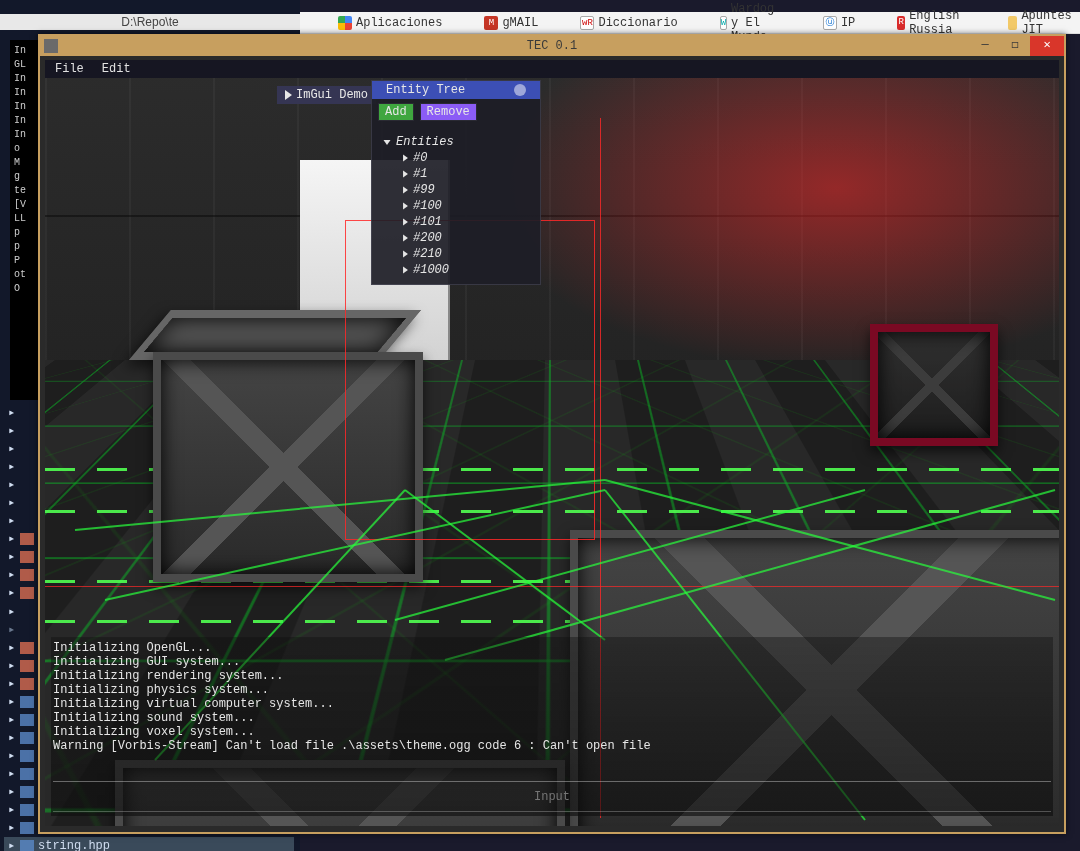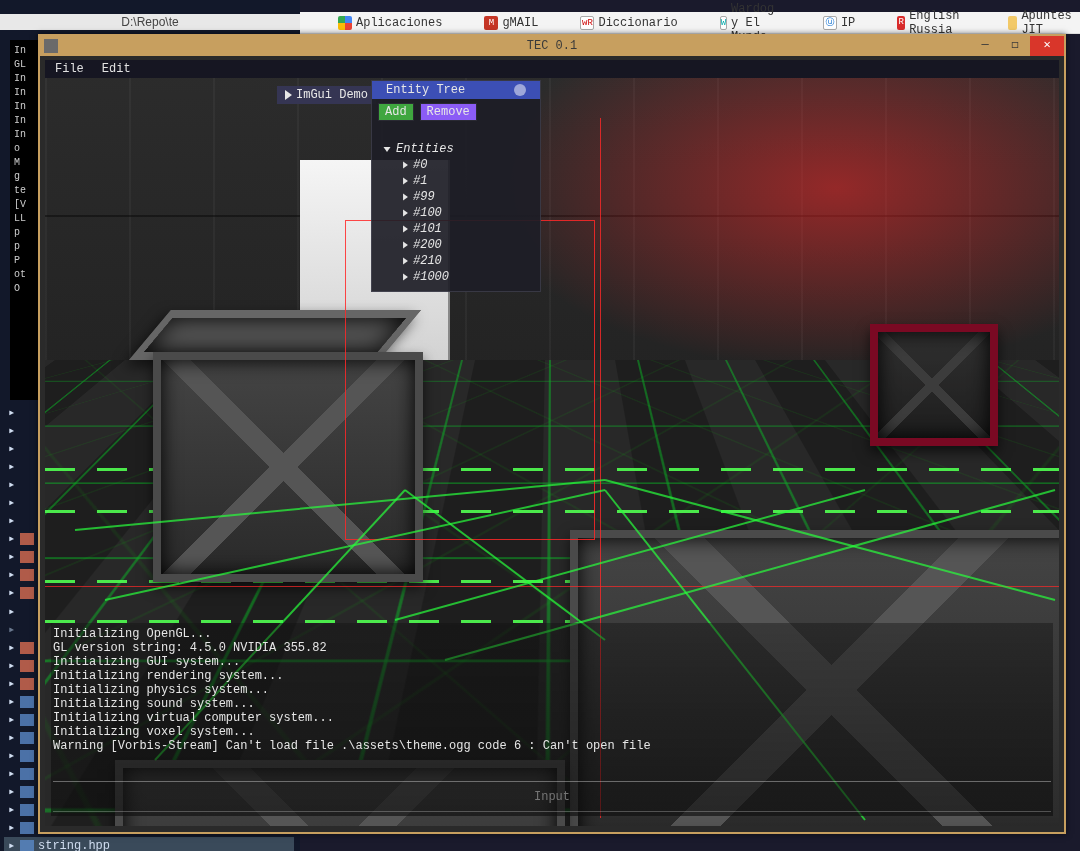--- a/index.html
+++ b/index.html
@@ -166,21 +166,21 @@
 .tri.small { transform:scale(.7);}
 
 
 .panel {
   position:absolute; left:326px; top:20px; width:170px; background:rgba(29,29,38,.92);
   border:1px solid rgba(120,120,140,.3); font-size:12px; color:#e6e6e6;
 }
 .panel .p-title { background:#3c4fb5; padding:2px 14px; display:flex; justify-content:space-between; align-items:center;}
 .panel .p-title .dot { width:12px; height:12px; background:rgba(255,255,255,.5); border-radius:50%; }
 .panel .p-body { padding:4px 6px 6px 6px; }
-.panel .btnrow { display:flex; gap:6px; margin-bottom:20px;}
+.panel .btnrow { display:flex; gap:6px; margin-bottom:13px;}
 .panel button { background:#8b5cf6; border:1px solid #2a2a33; color:#e6e6e6;
   font-family:inherit; font-size:12px; padding:1px 6px; cursor:pointer;}
 .panel button.add { background:#3fa63f; }
 .panel .node { display:flex; align-items:center; gap:4px; line-height:16px; padding-left:0; cursor:pointer;font-style:italic;}
 .panel .node.l1 { padding-left:4px;}
 .panel .node.l2 { padding-left:24px;}
 
 
 .console {
   position:absolute; left:6px; right:6px; bottom:10px;
@@ -497,26 +497,25 @@
               <span class="tri small"></span>
               <span>#1000</span>
             </div>
           </div>
       </div>
     </div>
 
     <div class="console">
       <div id="console-lines">
           <div>Initializing OpenGL...</div>
-          <div>GL version string: 4.5.0 NVIDIA 355.82</div>
           <div>Initializing GUI system...</div>
           <div>Initializing rendering system...</div>
           <div>Initializing physics system...</div>
+          <div>Initializing virtual computer system...</div>
           <div>Initializing sound system...</div>
-          <div>Initializing virtual computer system...</div>
           <div>Initializing voxel system...</div>
           <div>Warning [Vorbis-Stream] Can't load file .\assets\theme.ogg code 6 : Can't open file</div>
         </div>
       <div class="inbar">
         <input type="text" placeholder="Input" style="">
       </div>
     </div>
 
   </div>
 </div>

